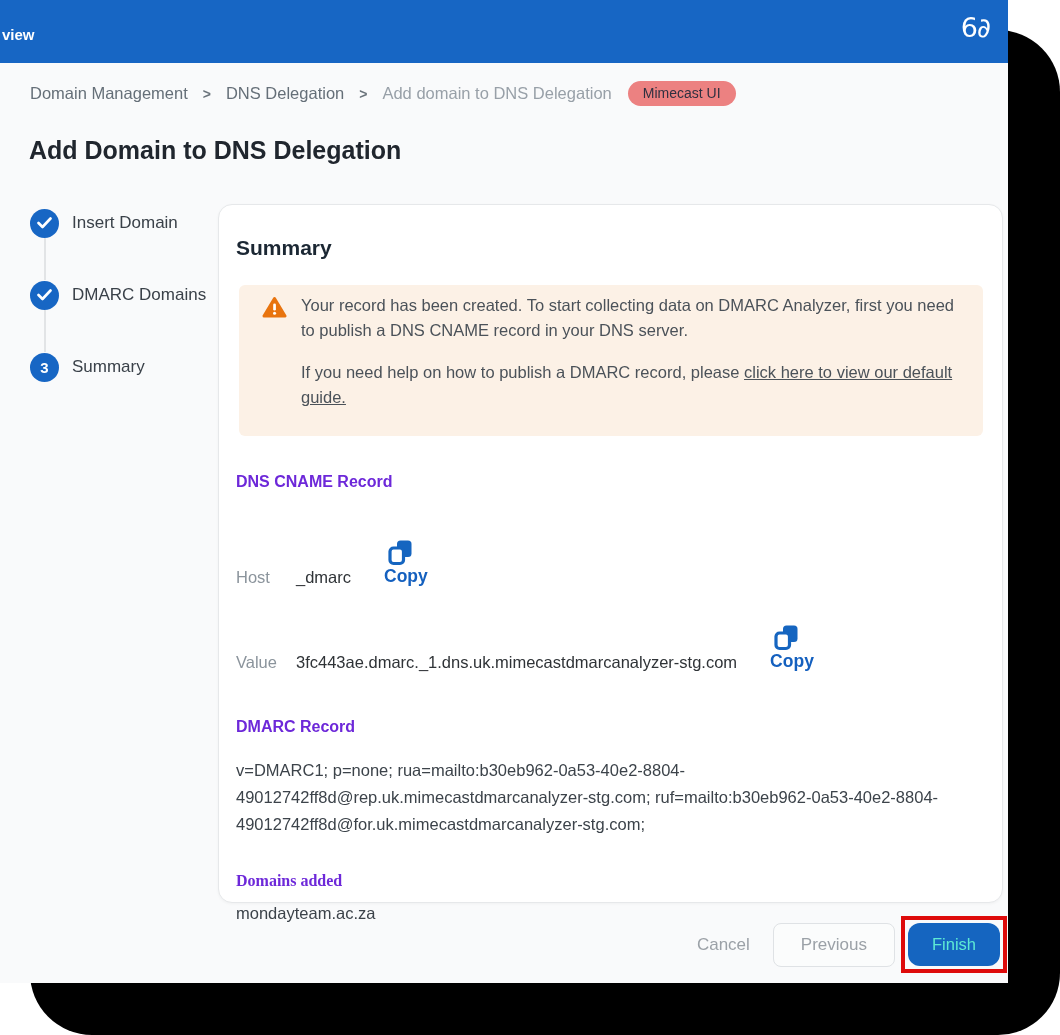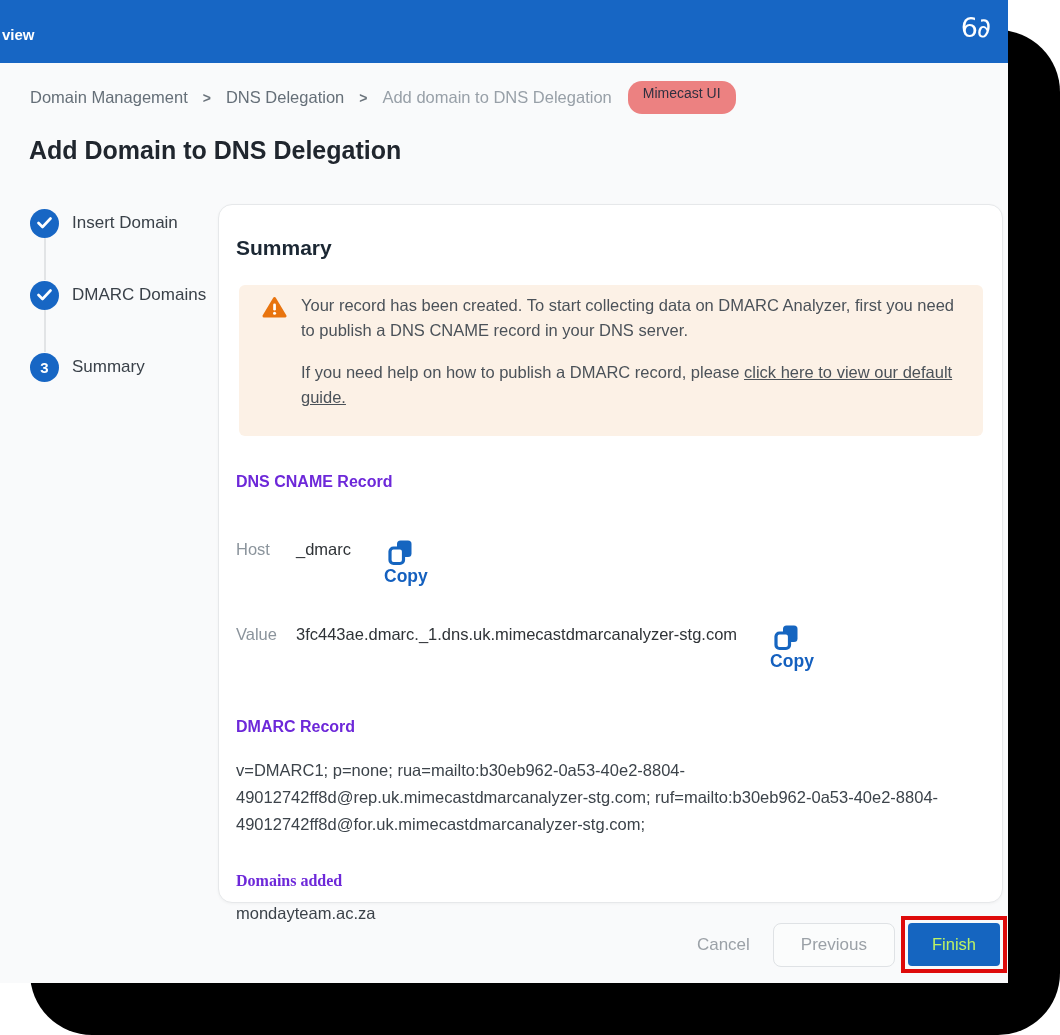--- a/index.html
+++ b/index.html
@@ -21,21 +21,21 @@
   .topbar-logo { position:absolute; right:18px; top:12px; color:#fff; font-size:27px;
     font-family:"DejaVu Sans", sans-serif; letter-spacing:-1px; }
 
   
   .breadcrumb { position:absolute; left:30px; top:81px; display:flex; align-items:center;
     font-size:16.5px; color:#656f78; }
   .crumb { white-space:nowrap; }
   .crumb.current { color:#98a0a8; }
   .crumb-sep { margin:0 15px; color:#6a737b; font-size:14px; font-weight:bold; }
   .badge { margin-left:16px; background:#ec8181; color:#2f3040; font-size:14px;
-    padding:4px 15px 13px; border-radius:14px; white-space:nowrap; }
+    padding:4px 15px 5px; border-radius:14px; white-space:nowrap; }
 
   
   .page-title { position:absolute; left:29px; top:136px; font-size:25px; font-weight:bold; color:#20262e; }
 
   
   .stepper { position:absolute; left:30px; top:208px; width:185px; }
   .step { display:flex; align-items:center; height:30px; }
   .step-circle { width:29px; height:29px; border-radius:50%; background:#1766c4; color:#fff;
     display:flex; align-items:center; justify-content:center; flex:0 0 29px; }
   .step-circle svg { display:block; }
@@ -51,21 +51,21 @@
 
   .alert { margin-top:25px; margin-left:3px; width:744px; background:#fcf1e6; border-radius:6px;
     padding:8px 28px 26px 23px; display:flex; }
   .alert-icon { flex:0 0 26px; padding-top:2px; }
   .alert-body { margin-left:13px; font-size:16.5px; line-height:25px; color:#4b5259; max-width:660px; }
   .alert-body p + p { margin-top:17px; }
   .alert-link { color:#4b5259; text-decoration:underline; cursor:pointer; }
 
   .section-heading { font-size:16px; font-weight:bold; color:#6d28d9; }
   .sec-cname { margin-top:37px; }
-  .kv-row { display:flex; align-items:flex-start; }
+  .kv-row { display:flex; align-items:flex-end; }
   .row-host { margin-top:49px; }
   .row-value { margin-top:38px; }
   .kv-label { font-size:16.5px; color:#8b949c; width:44px; flex:0 0 44px; }
   .kv-value { font-size:16.5px; color:#2f3337; margin-left:16px; white-space:nowrap; }
   .copy-btn { display:flex; align-items:center; margin-left:23px; cursor:pointer;flex-direction:column; }
   .copy-btn svg { display:block; }
   .copy-label { margin-left:10px; font-size:17.5px; font-weight:bold; color:#1460bf; }
 
   .sec-dmarc { margin-top:46px; }
   .dmarc-record { margin-top:21px; width:740px; font-size:16.5px; line-height:27px;
@@ -75,22 +75,22 @@
 
   
   .footer { position:absolute; left:218px; top:916px; width:789px; display:flex;
     justify-content:flex-end; align-items:center; }
   .cancel-btn { background:none; border:none; font-size:17px; color:#9ba1a7;
     font-family:"Liberation Sans", sans-serif; cursor:pointer; margin-right:23px; }
   .previous-btn { background:#fbfcfc; border:1px solid #dfe2e5; border-radius:8px;
     font-size:17px; color:#9ba1a7; font-family:"Liberation Sans", sans-serif;
     padding:11px 27px; cursor:pointer; margin-right:6px; }
   .finish-annotation { border:4px solid #de0b0b; padding:3px; }
-  .finish-btn { background:#1565c0; border:none; border-radius:4px; font-size:16.5px;
-    color:#bef264; font-family:"Liberation Sans", sans-serif; padding:12px 24px; cursor:pointer; }
+  .finish-btn { background:#1565c0; border:none; border-radius:12px; font-size:16.5px;
+    color:#5eead4; font-family:"Liberation Sans", sans-serif; padding:12px 24px; cursor:pointer; }
 </style>
 </head>
 <body>
 
 <div class="stage">
   <div class="shadow-frame"></div>
 
   <div class="ui">
 
     <div class="topbar">

